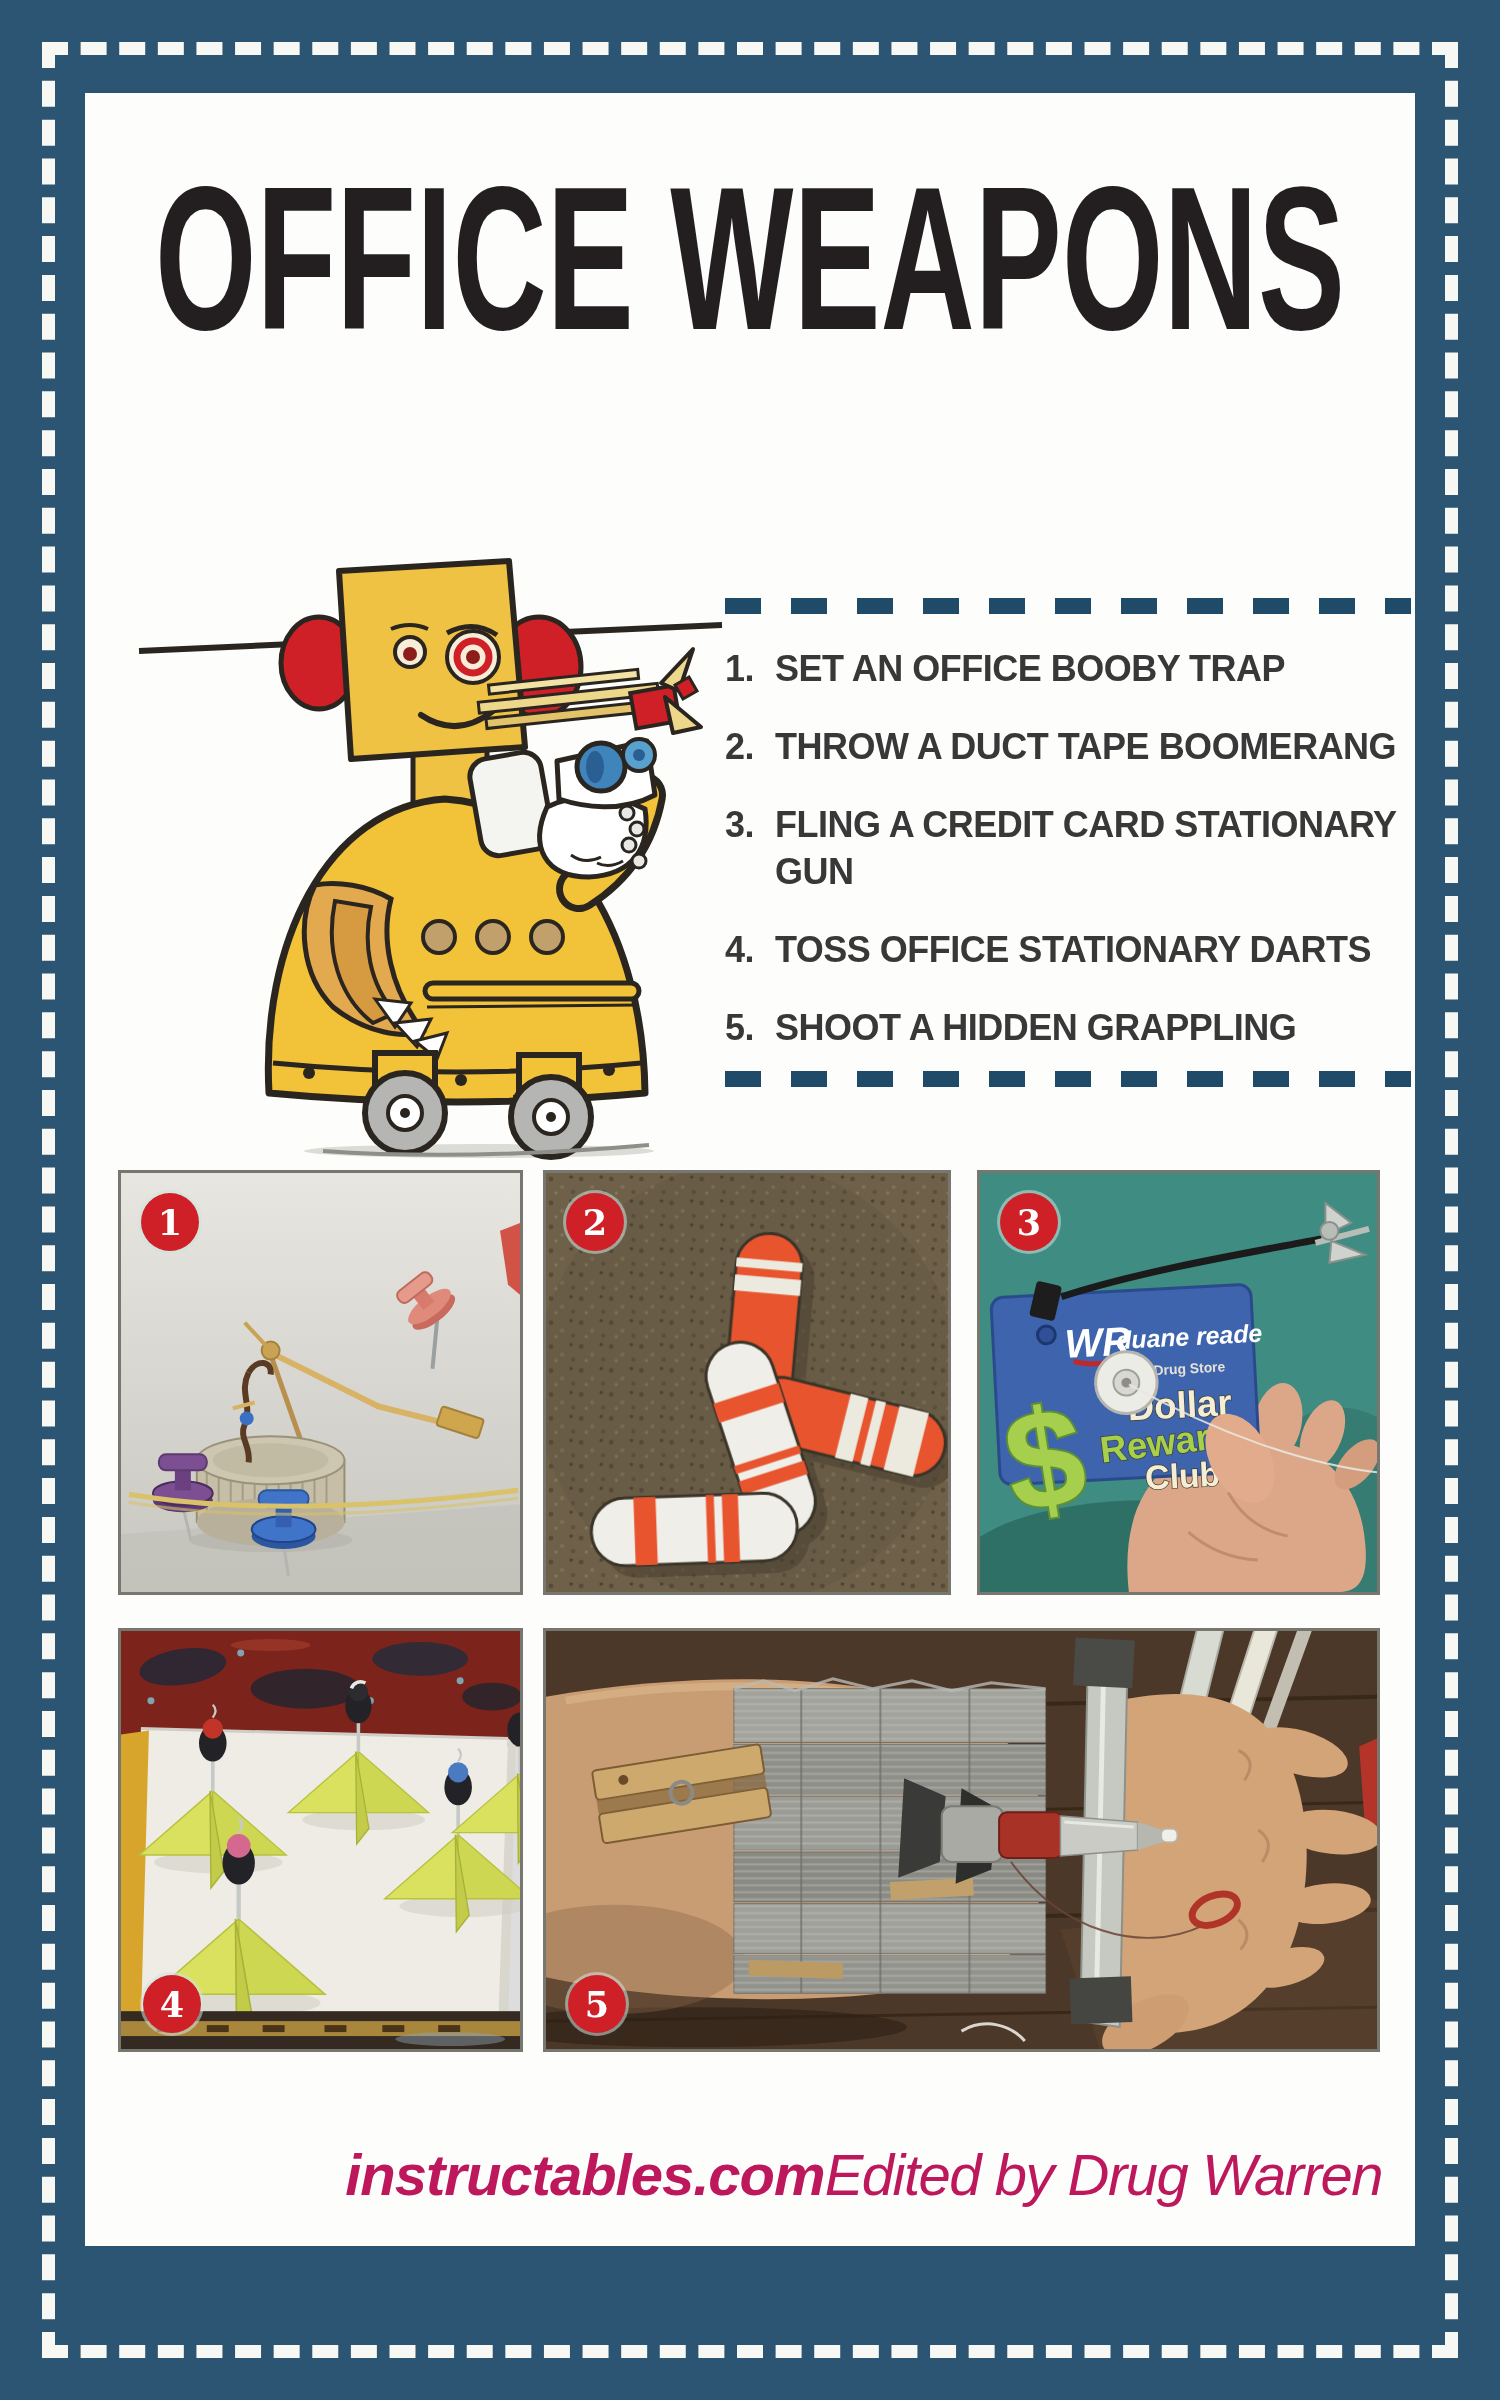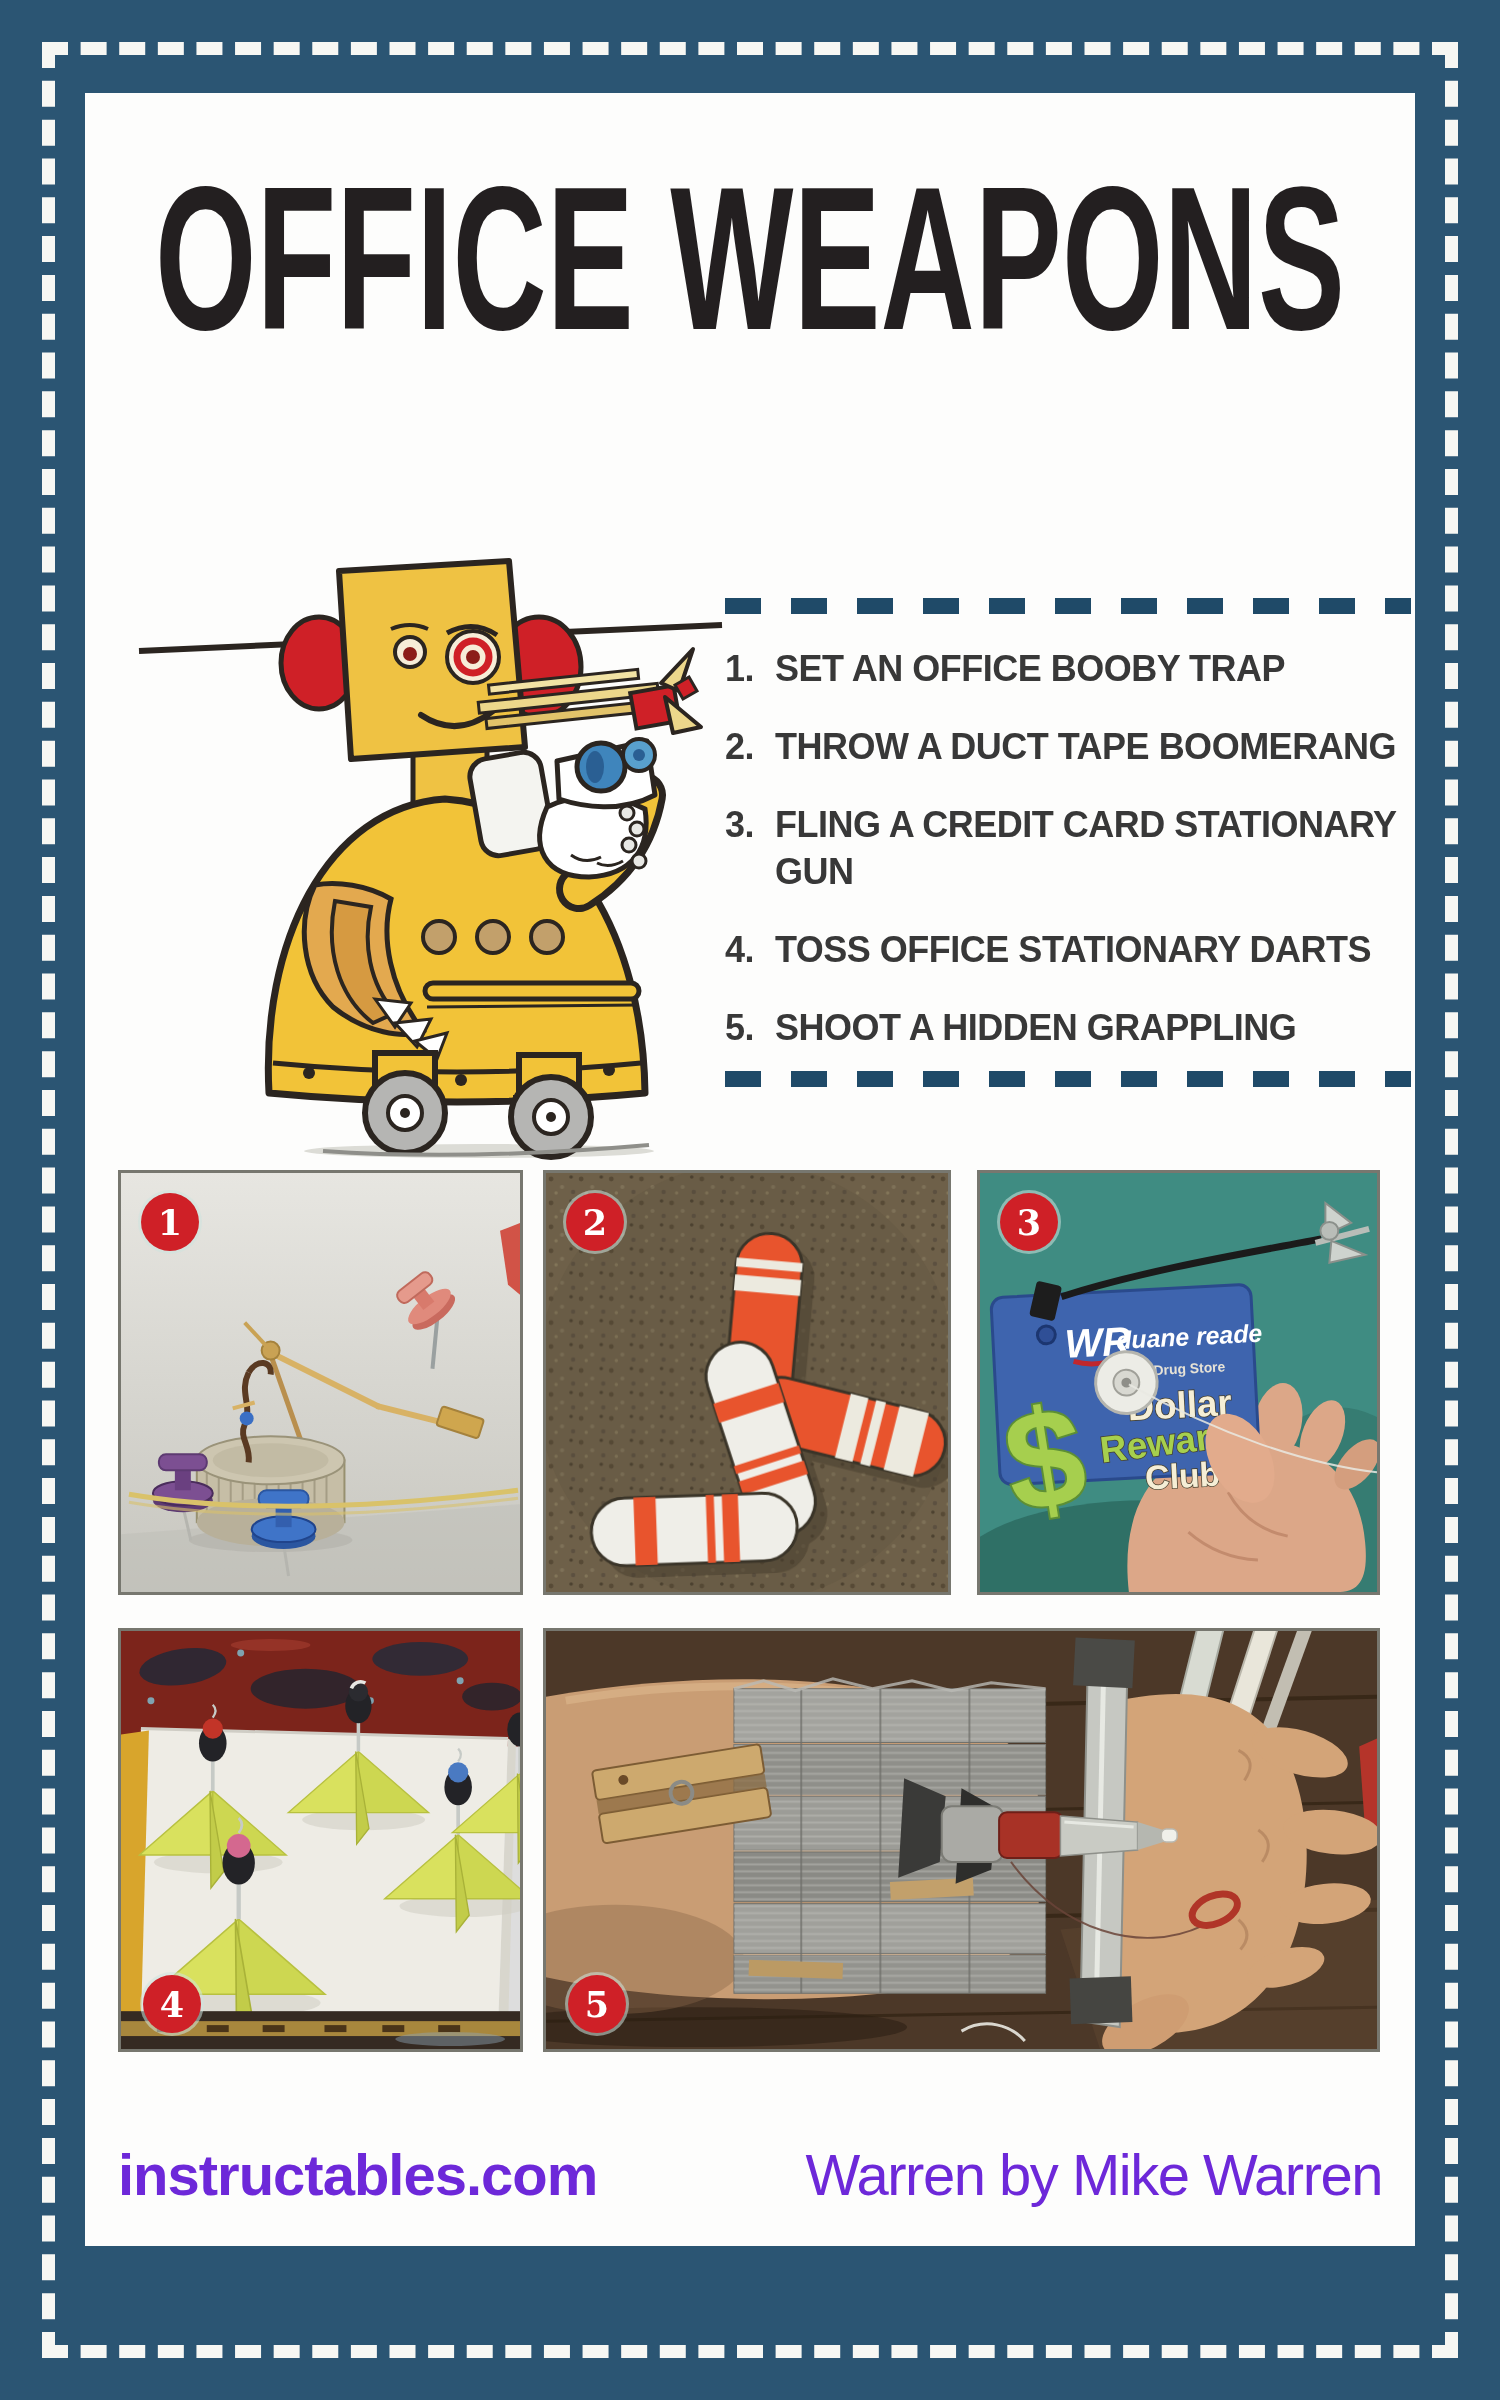--- a/index.html
+++ b/index.html
@@ -29,21 +29,21 @@
   .p3{left:892px;top:1077px;width:403px;height:425px;}
   .p4{left:33px;top:1535px;width:405px;height:424px;}
   .p5{left:458px;top:1535px;width:837px;height:424px;}
   .badge{position:absolute;width:58px;height:58px;border-radius:50%;background:#cf2027;
          color:#fff;display:flex;align-items:center;justify-content:center;
          font-family:"DejaVu Serif","Liberation Serif",serif;font-weight:700;font-size:35px;
          box-shadow:0 0 0 3px rgba(205,228,222,.55);}
   .badge-tl{left:20px;top:20px;}
   .badge-bl{left:22px;bottom:16px;}
   .footer{position:absolute;left:33px;top:2048px;width:1264px;display:flex;
-          justify-content:space-between;align-items:baseline;color:#6d28d9;}
+          justify-content:flex-end;align-items:baseline;color:#be185d;font-style:italic;}
   .site{font-size:58px;font-weight:700;letter-spacing:-1px;}
   .credit{font-size:58px;font-weight:400;letter-spacing:-1.5px;}
 </style>
 </head>
 <body>
 
 <div class="cover">
   <div class="dash-frame"></div>
 
   <div class="panel">
@@ -486,17 +486,17 @@
         </g>
         <path d="M470,232 C520,300 600,326 664,296" stroke="#6a4438" stroke-width="2" fill="none" opacity=".85"></path>
         <ellipse cx="676" cy="280" rx="24" ry="14" fill="none" stroke="#b03528" stroke-width="7" transform="rotate(-22 676 280)"></ellipse>
         <path d="M420,402 C444,388 470,396 484,412" stroke="#eae9e1" stroke-width="3" fill="none" opacity=".9"></path>
       </svg>
       <span class="badge badge-bl">5</span>
     </div>
 
     <div class="footer">
       <div class="site">instructables.com</div>
-      <div class="credit">Warren by Mike Warren</div>
+      <div class="credit">Edited by Drug Warren</div>
     </div>
 
   </div>
 </div>
 
 </body></html>

